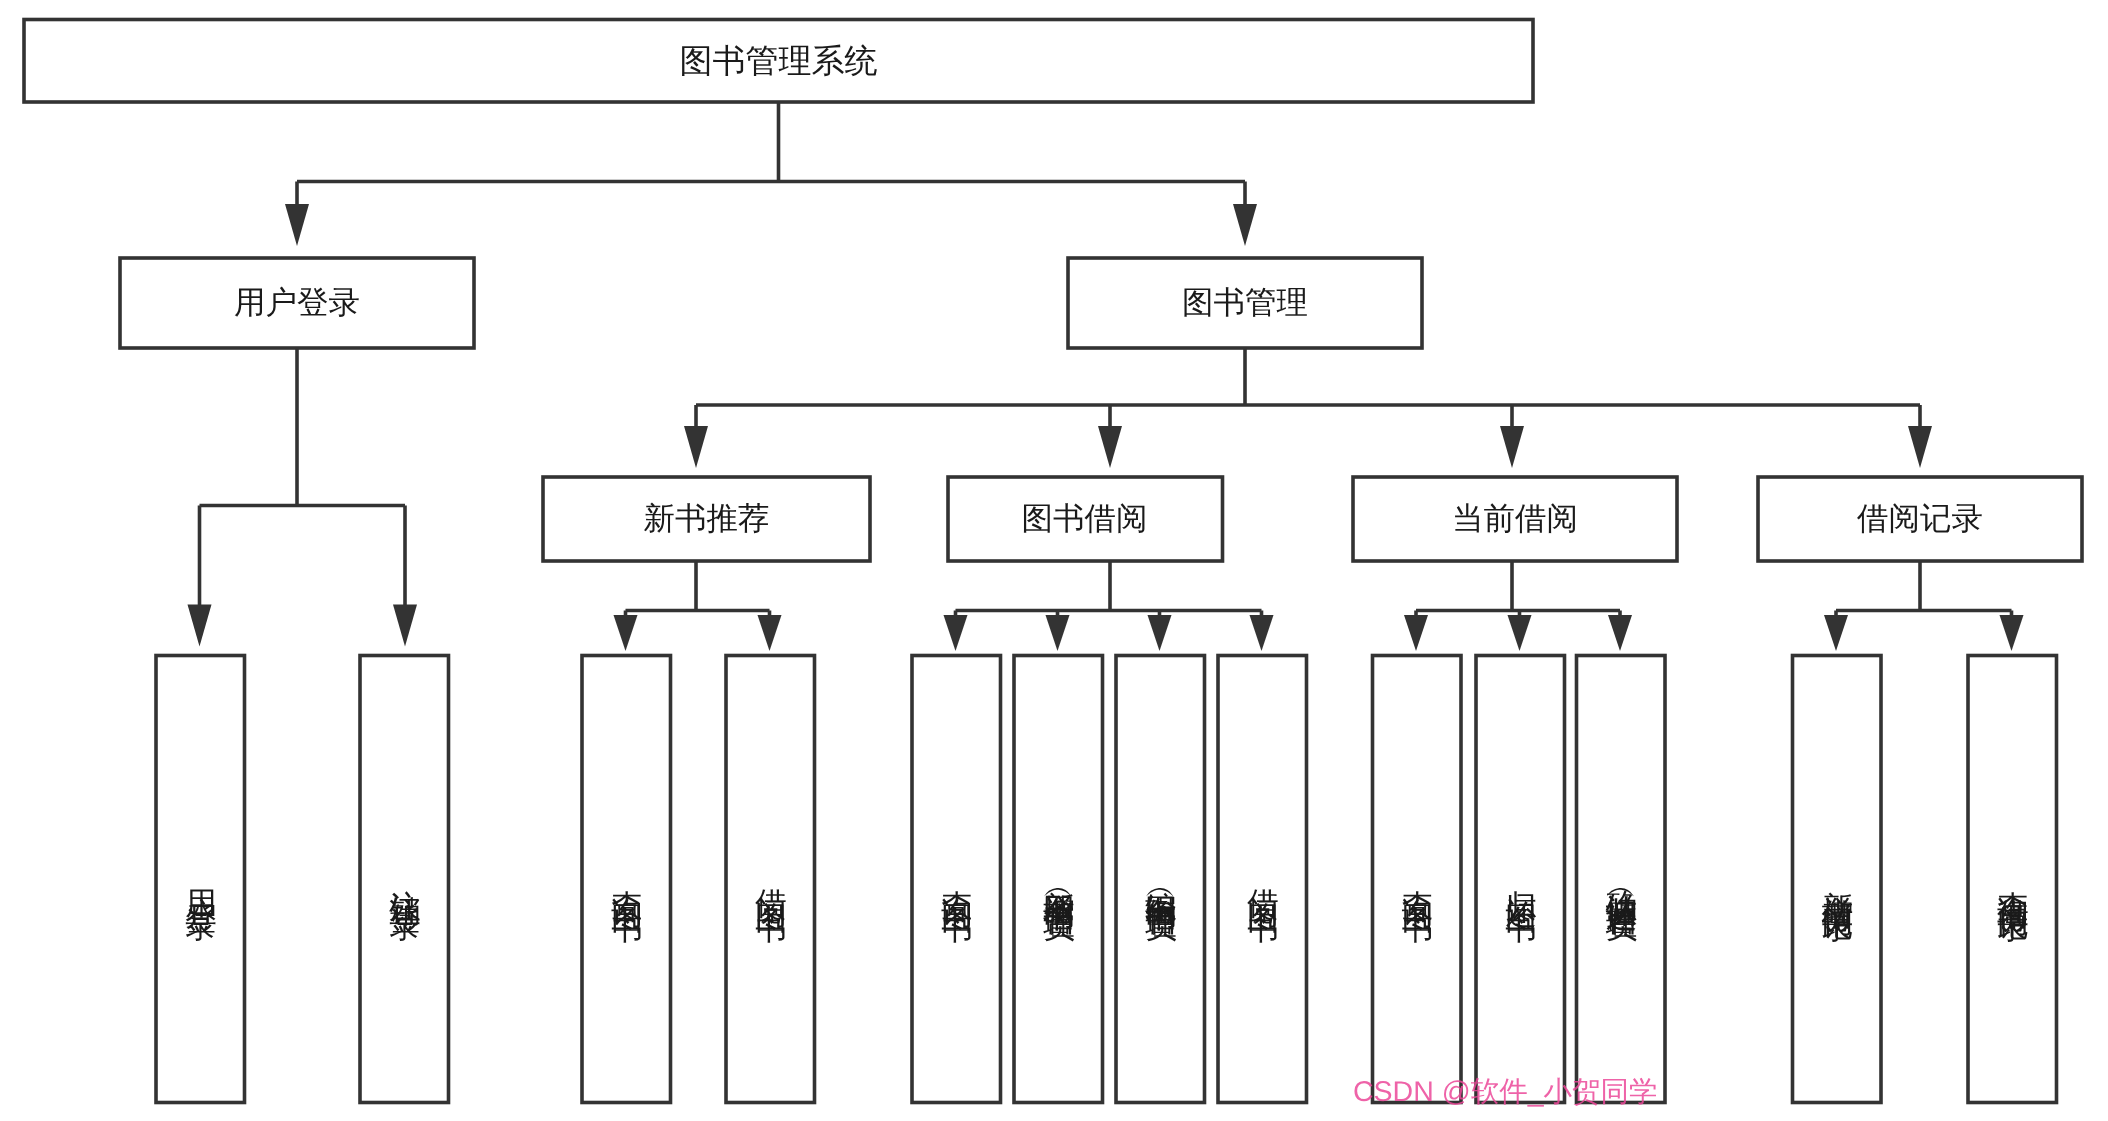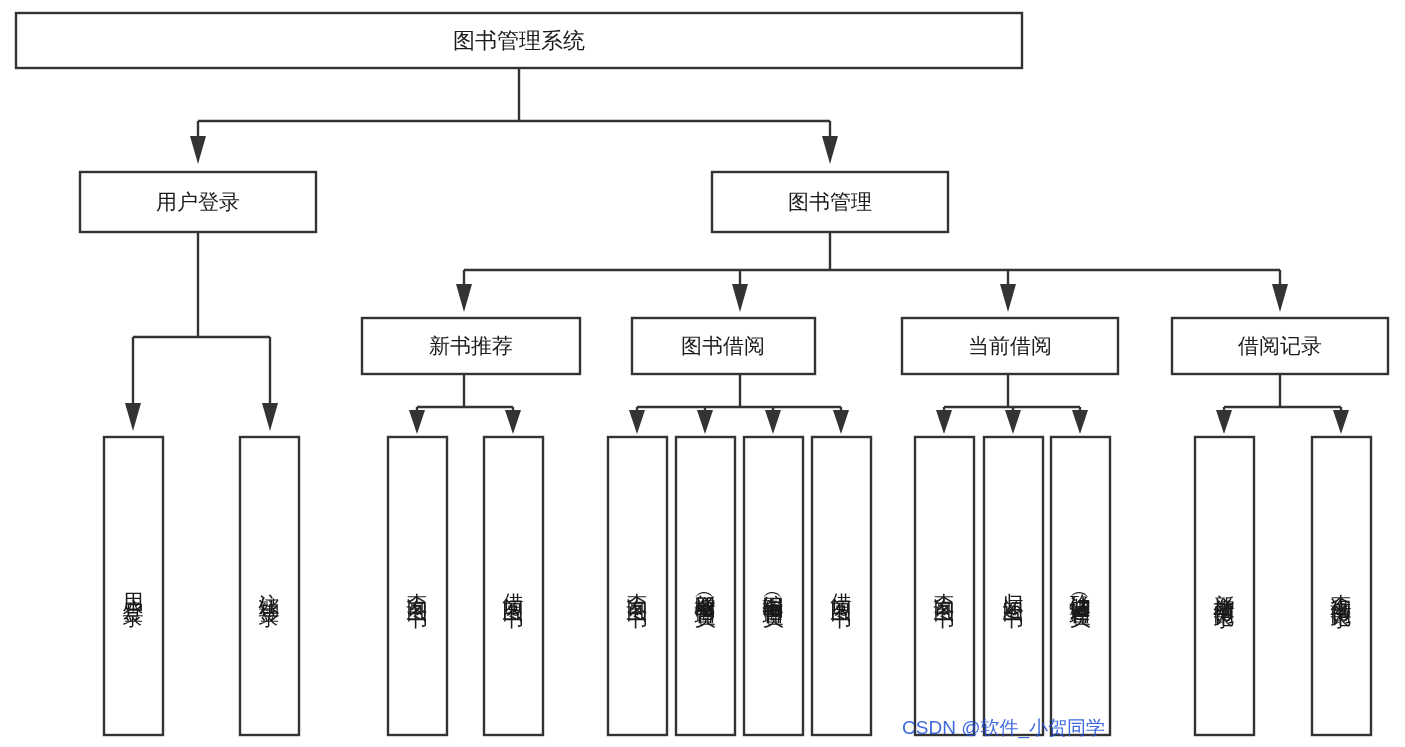--- a/index.html
+++ b/index.html
@@ -73,21 +73,21 @@
     text-align: center;
     white-space: nowrap;
     pointer-events: none;
   }
   #watermark {
     position: absolute;
     right: 12px;
     bottom: 6px;
     font-family: "Liberation Sans", "DejaVu Sans", sans-serif;
     font-size: 19px;
-    color: #1d4ed8;
+    color: #ec4899;
     opacity: 0.85;
     white-space: nowrap;
   }
 </style>
 </head>
 <body>
 
 <div id="diagram-root">
 
   <svg id="tree-svg" viewBox="0 0 1405 747">

